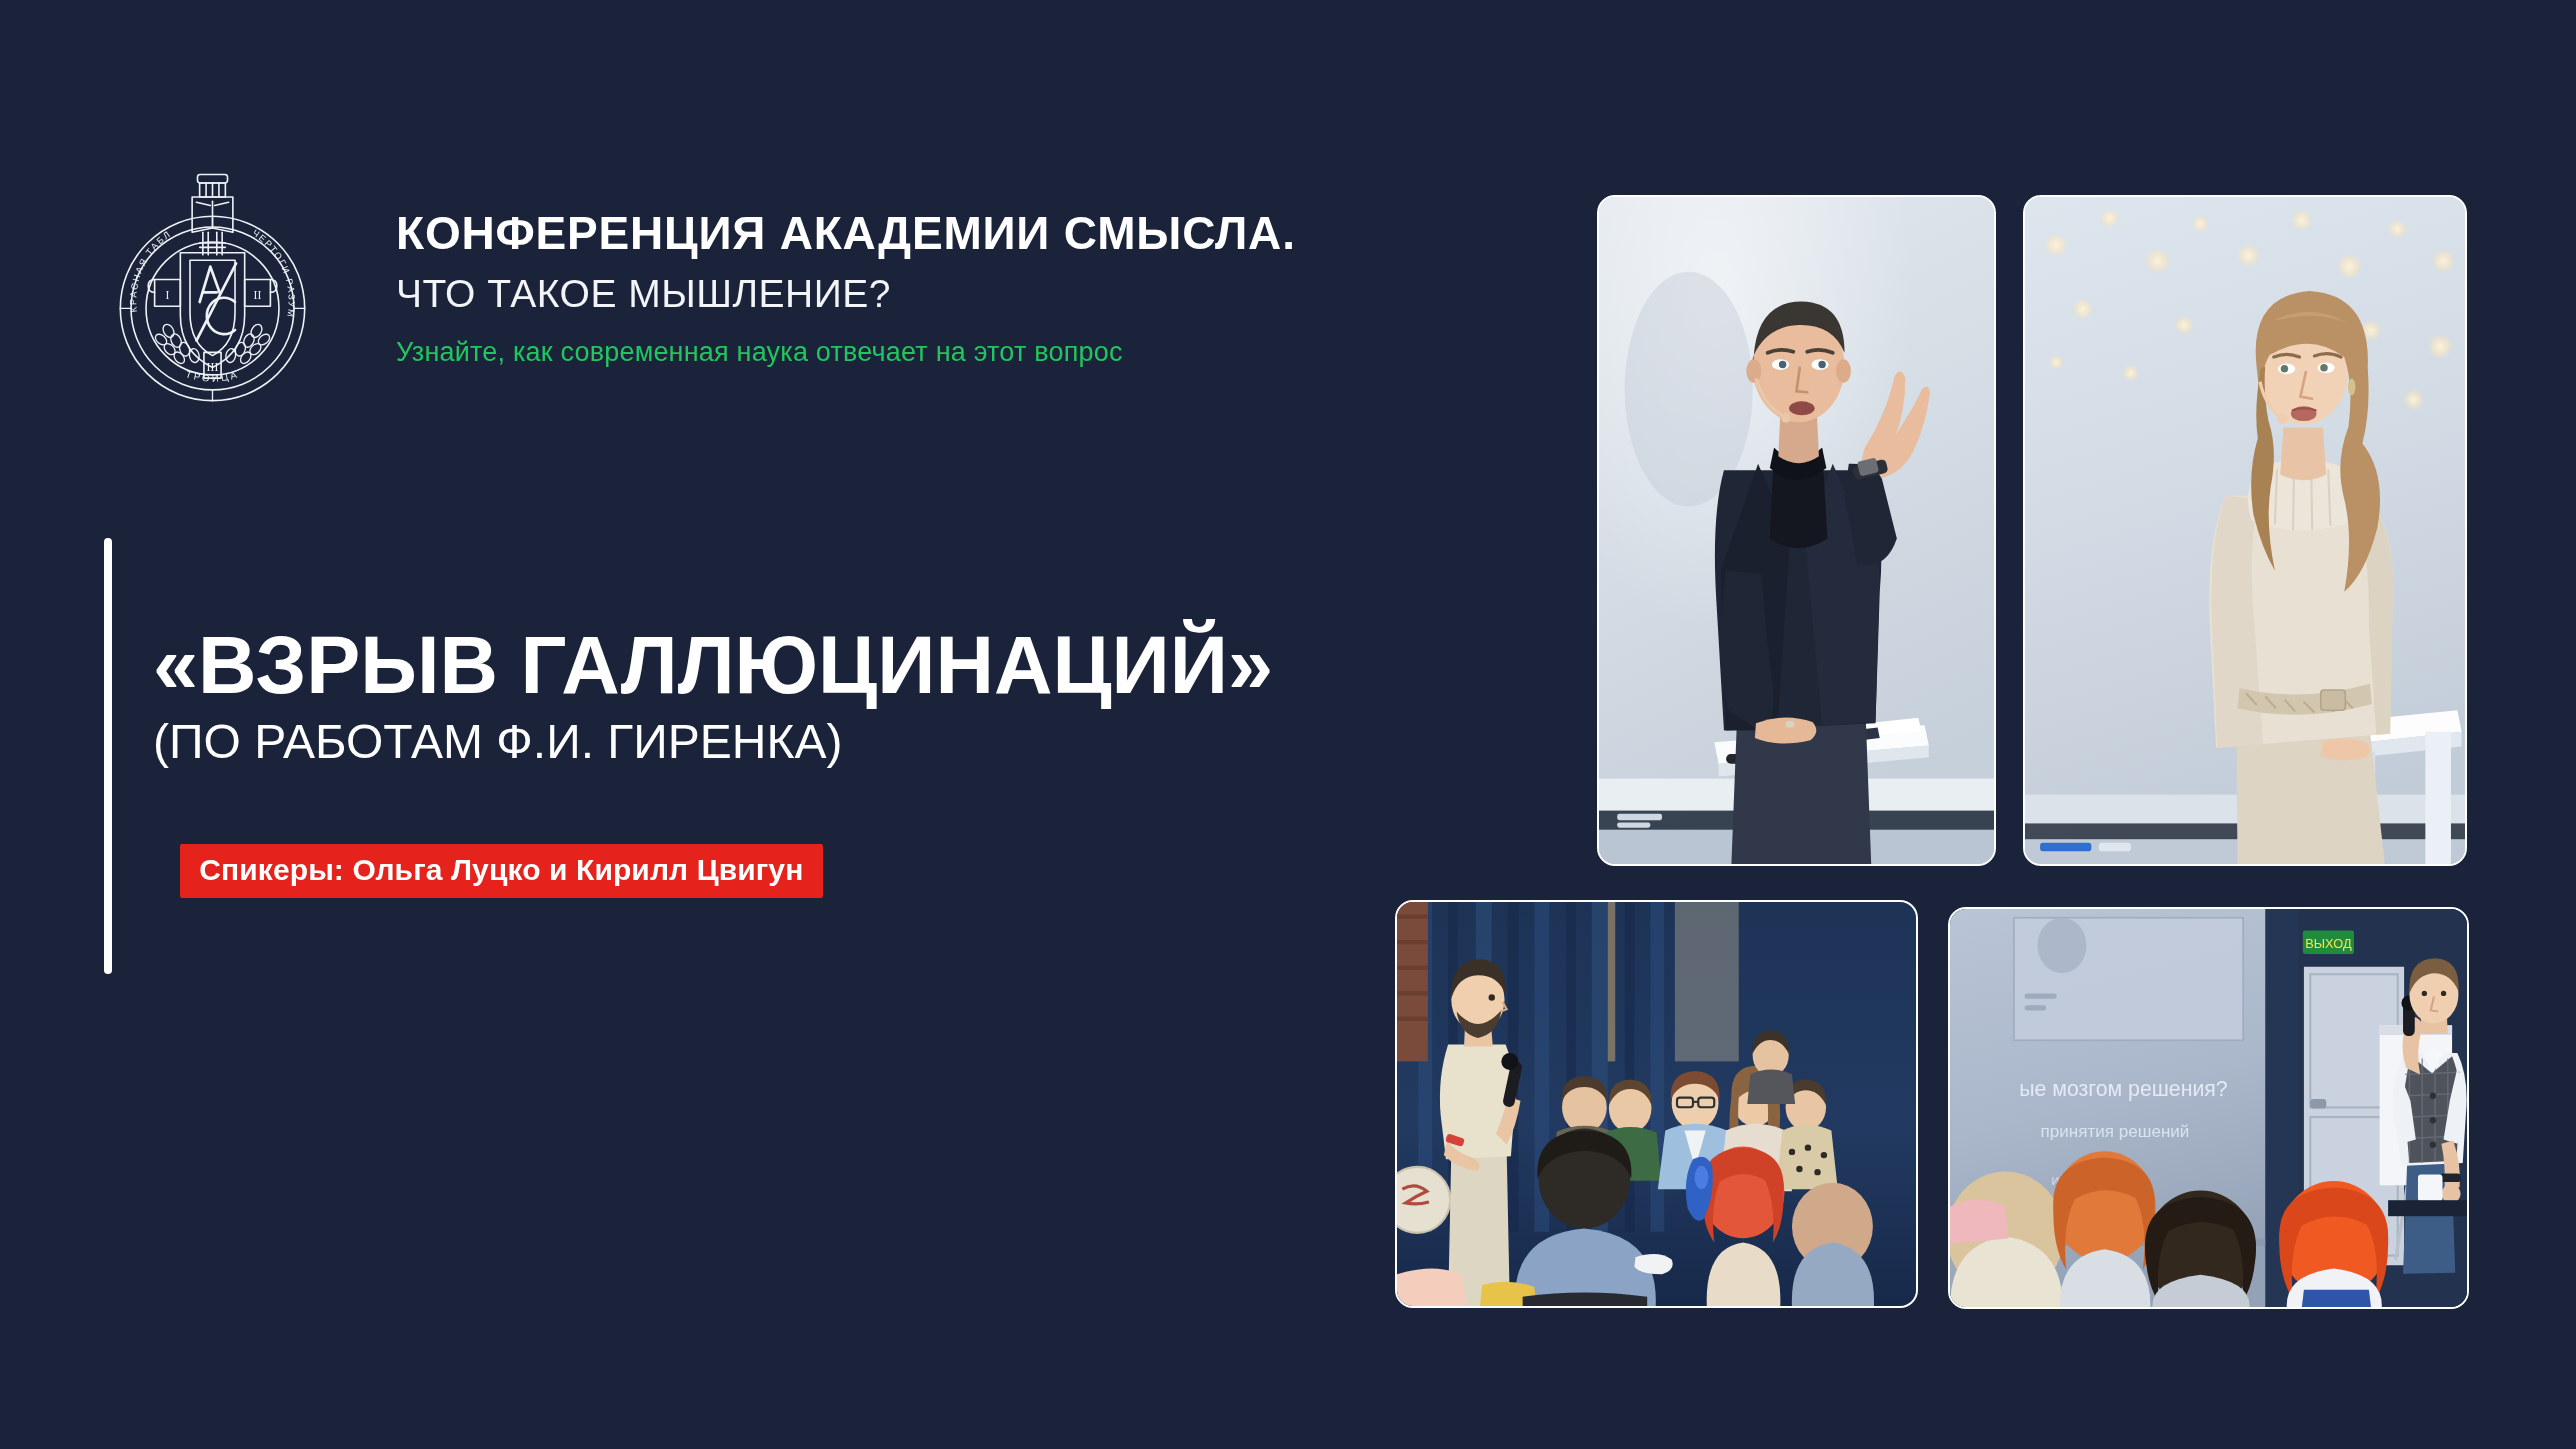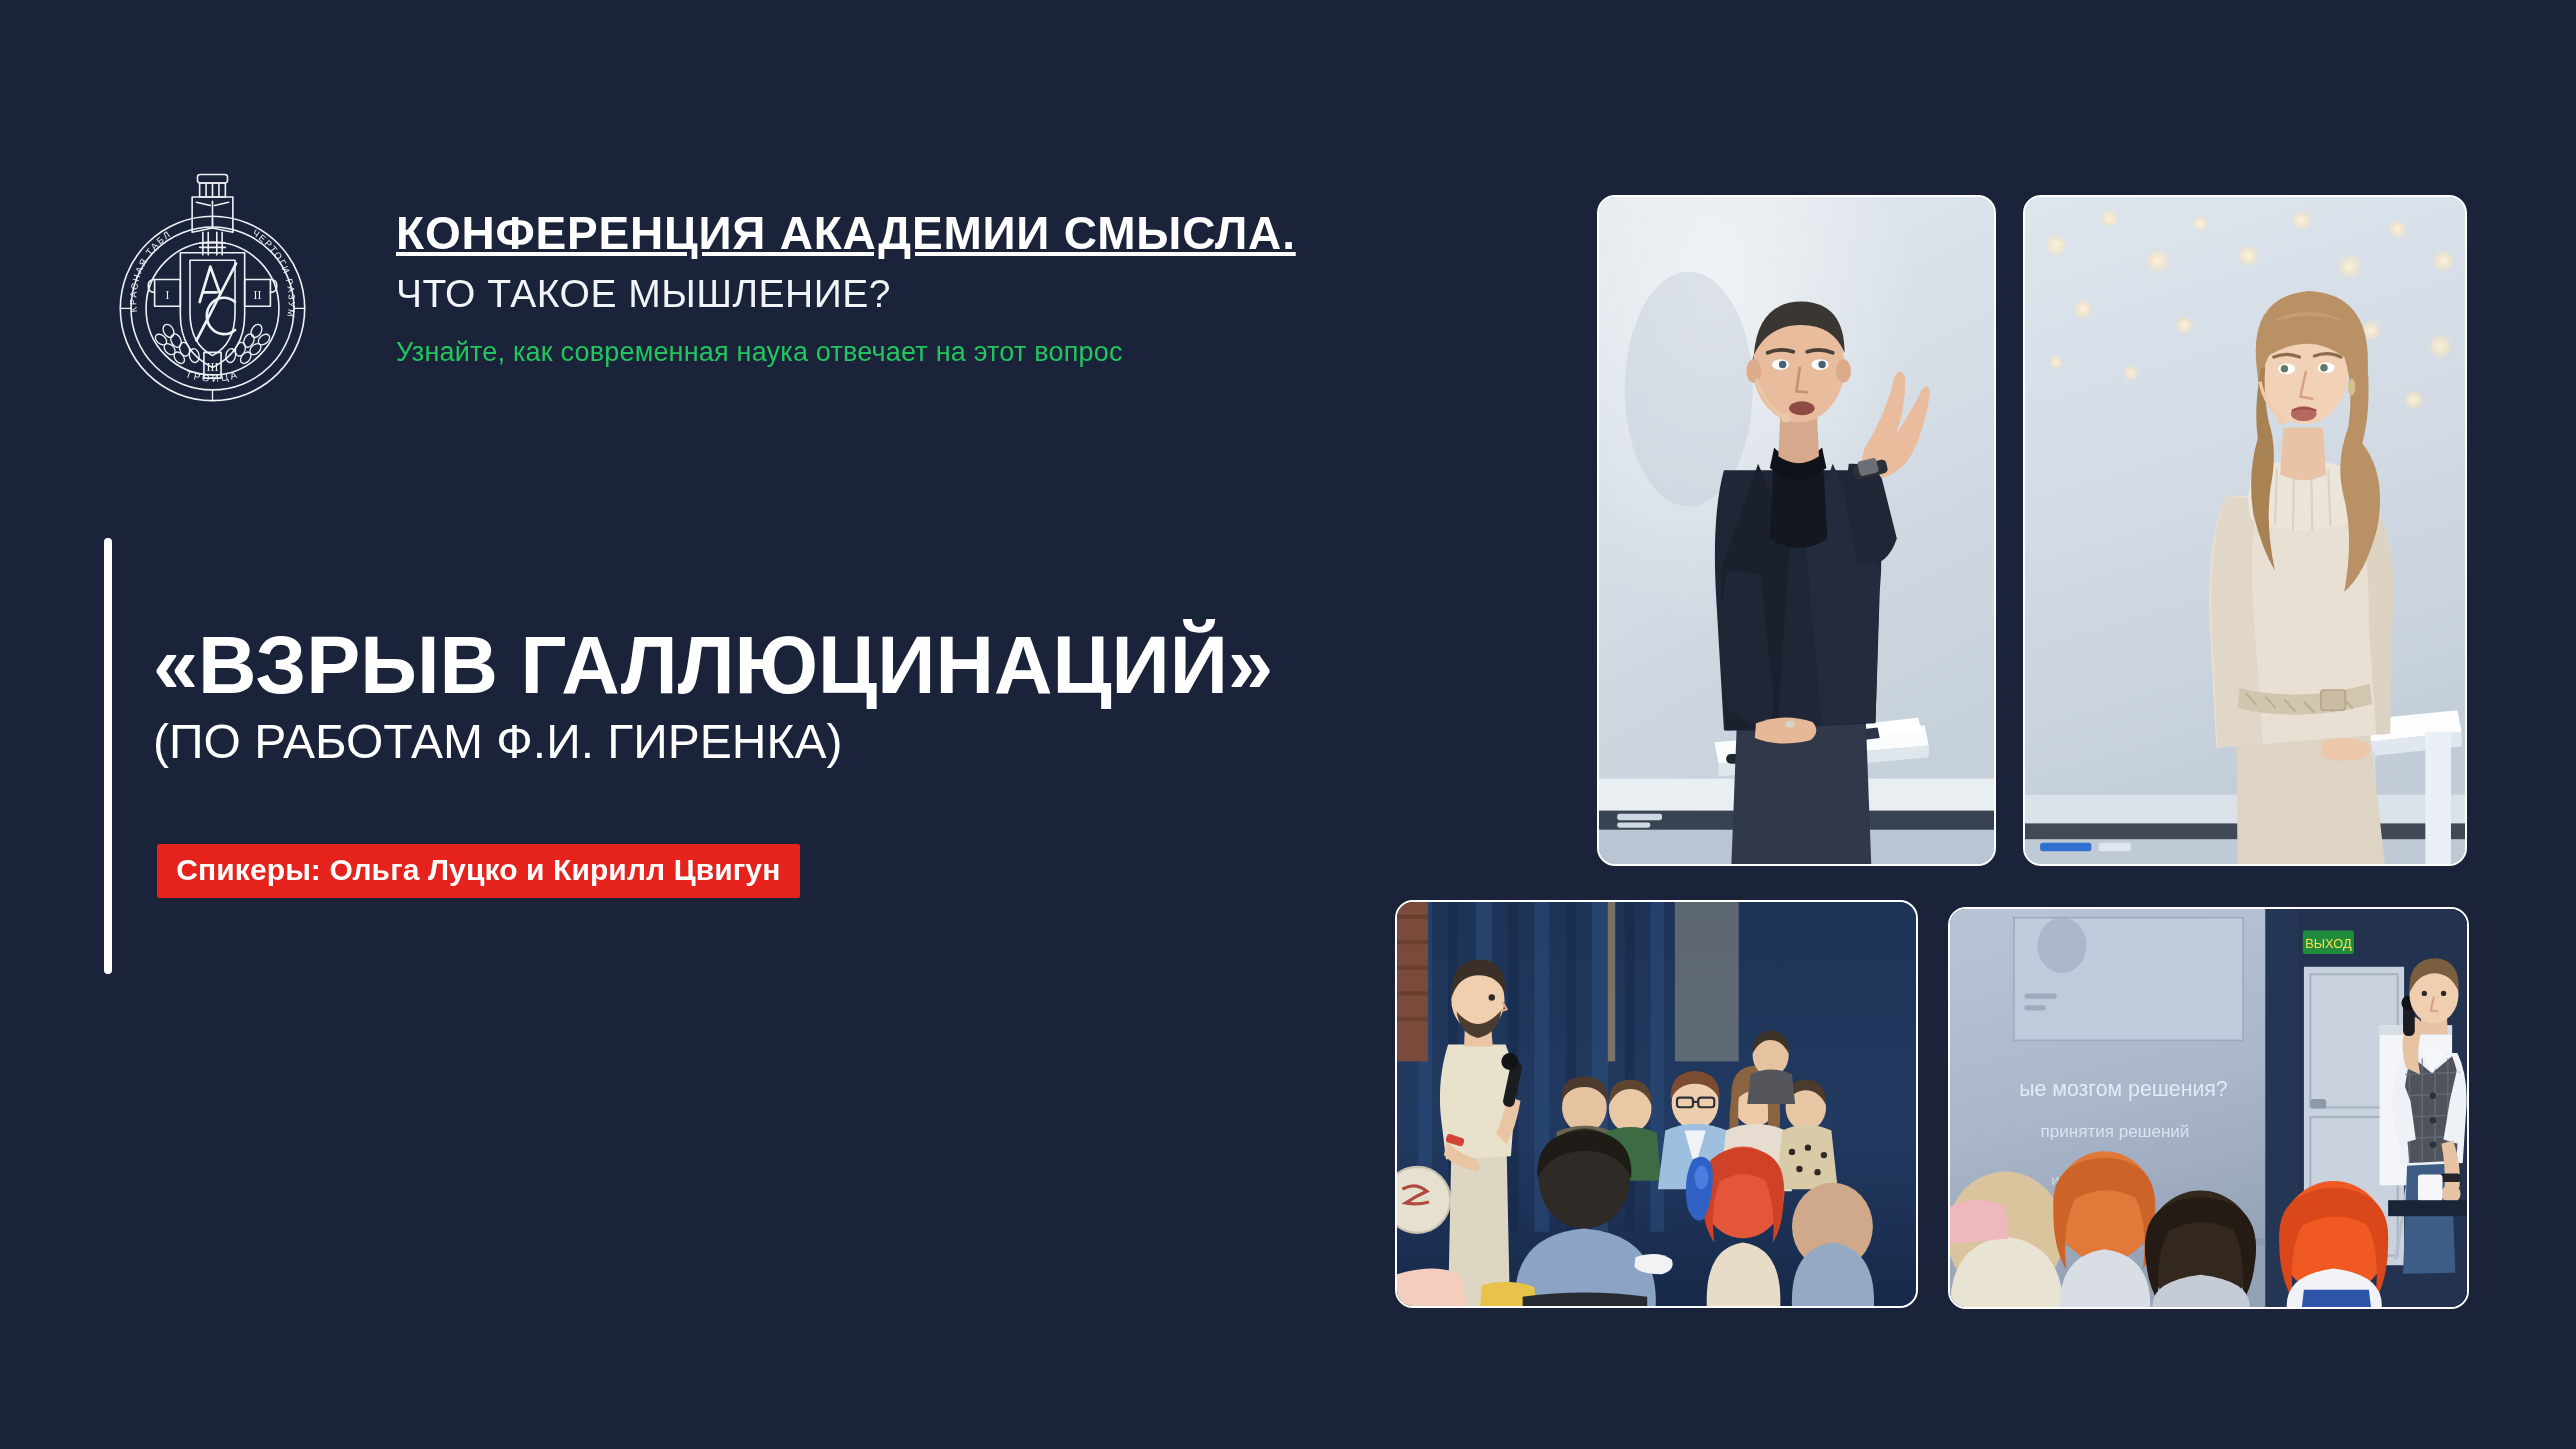--- a/index.html
+++ b/index.html
@@ -35,21 +35,20 @@
     top: 209px;
     width: 1181px;
   }
   .kicker-line-1 {
     font-size: 46px;
     font-weight: 700;
     letter-spacing: 0.8px;
     color: #ffffff;
     line-height: 1.08;
     white-space: nowrap;
-    text-decoration: underline;
   }
   .kicker-line-2 {
     margin-top: 14px;
     font-size: 39px;
     font-weight: 400;
     letter-spacing: 0.5px;
     color: #f2f4f8;
     line-height: 1.08;
     white-space: nowrap;
   }
@@ -96,21 +95,21 @@
     font-weight: 300;
     letter-spacing: 0px;
     color: #ffffff;
     line-height: 1.0;
     white-space: nowrap;
   }
 
   
   #speakers-badge {
     position: absolute;
-    left: 157px;
+    left: 180px;
     top: 844px;
     padding: 10.7px 19.3px 13px 19.3px;
     background: #e5231c;
     border-radius: 2.1px;
     font-size: 30px;
     font-weight: 700;
     letter-spacing: 0.1px;
     color: #ffffff;
     white-space: nowrap;
     line-height: 1.0;

